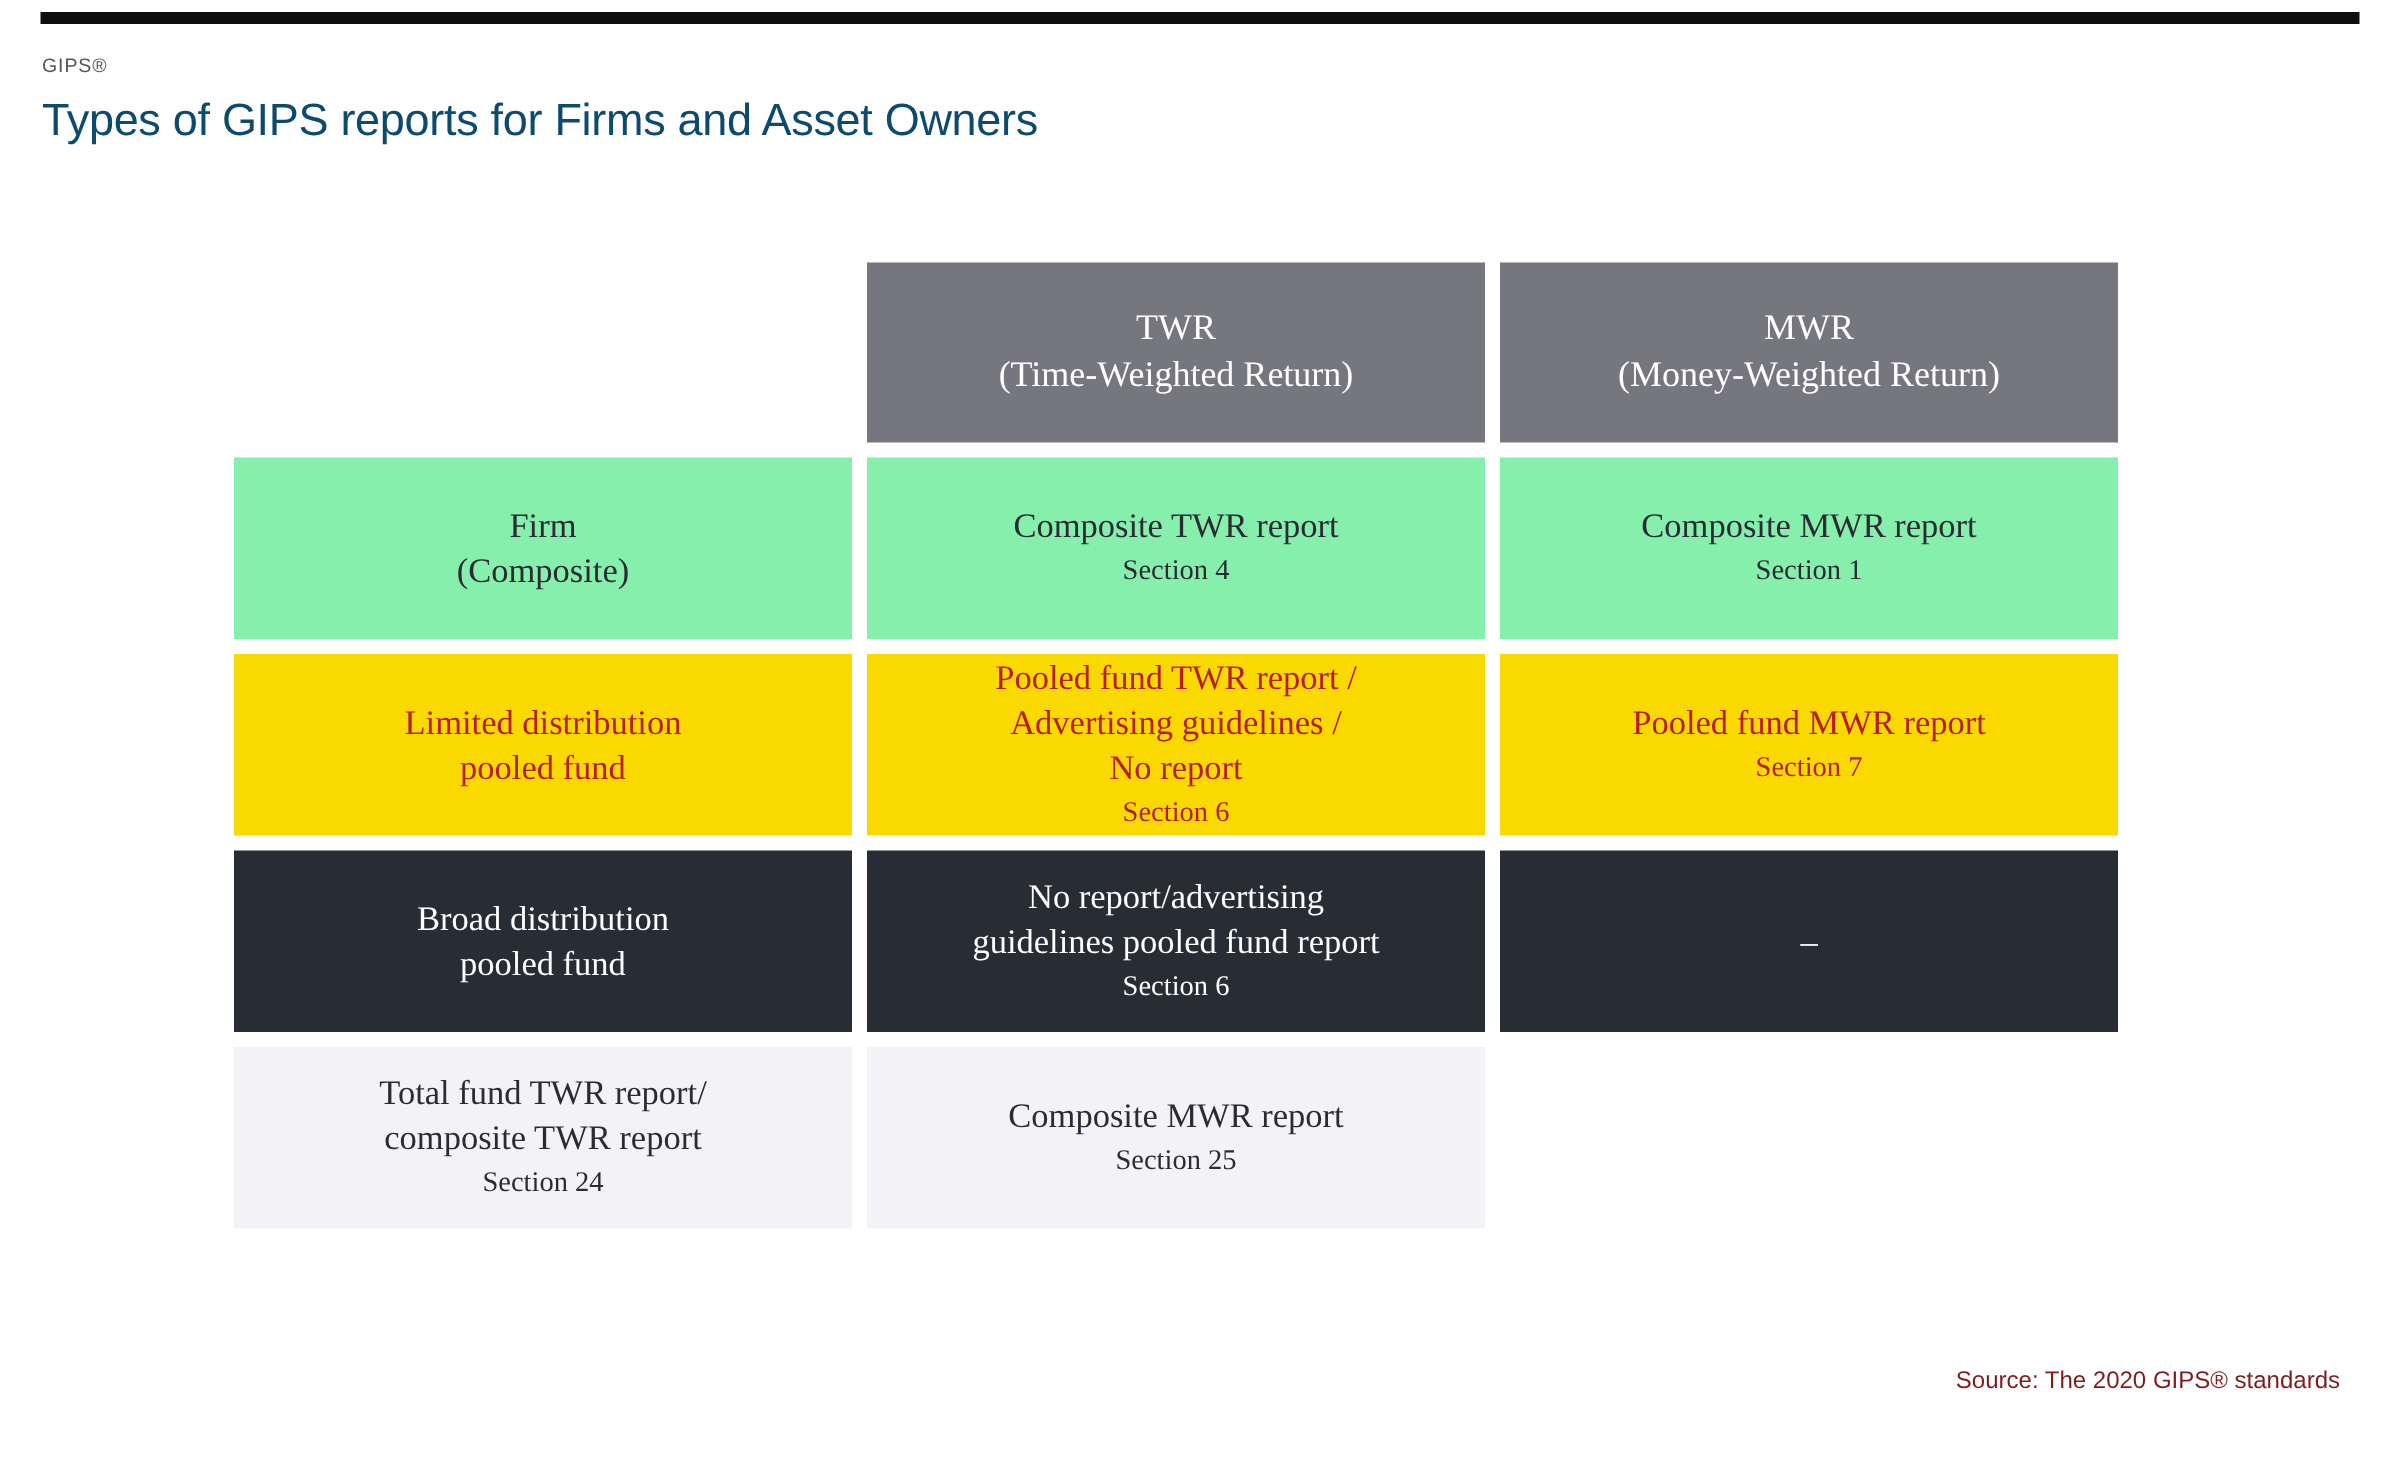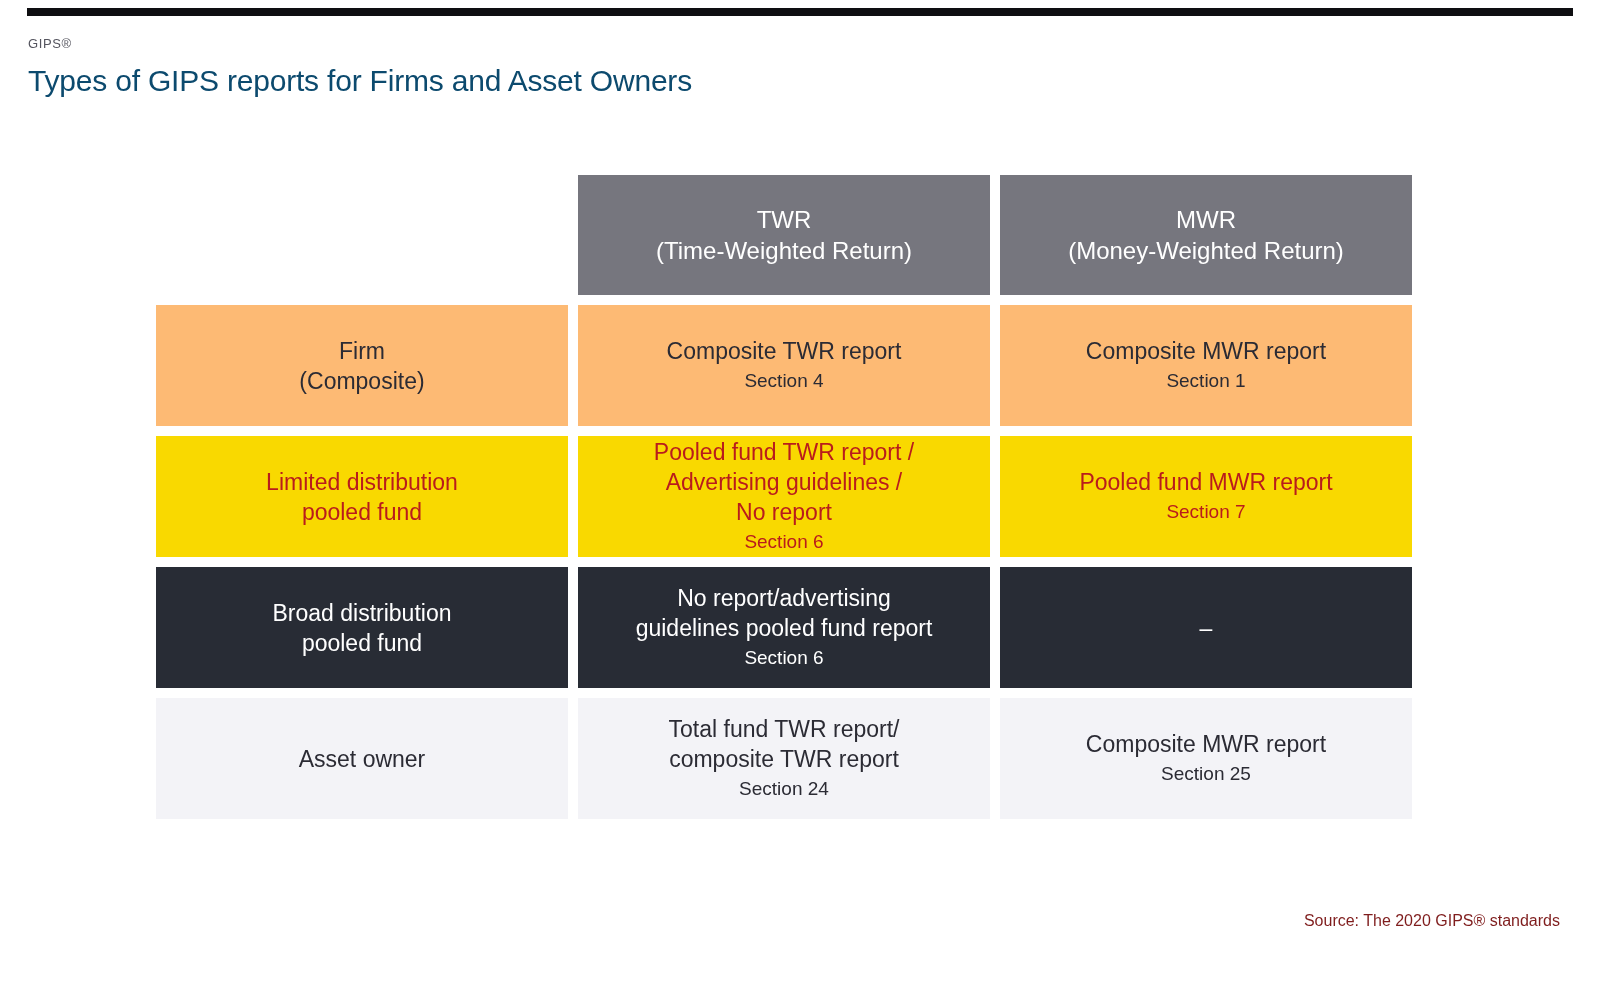--- a/index.html
+++ b/index.html
@@ -46,28 +46,29 @@
   .cell {
     display: flex;
     flex-direction: column;
     align-items: center;
     justify-content: center;
     text-align: center;
     font-size: 23px;
     line-height: 30px;
     padding: 20px 14px;
     box-sizing: border-box;
+    font-family: Liberation Serif, serif;
   }
   .cell .main { white-space: pre-line; }
   .cell .section { font-size: 19px; line-height: 30px; }
   .cell .section:empty { display: none; }
 
   .cell.empty { background: transparent; }
   .cell.colhead { background: #76767e; color: #ffffff; font-size: 24px; line-height: 31px; }
-  .cell.gray   { background: #fdba74; color: #2b2b34; }
+  .cell.gray   { background: #86efac; color: #2b2b34; }
   .cell.yellow { background: #f9d900; color: #b91c1c; }
   .cell.dark   { background: #282c35; color: #ffffff; }
   .cell.light  { background: #f3f3f7; color: #2b2b34; }
 
   .source-note {
     position: absolute;
     right: 40px; top: 912px;
     font-size: 16px;
     color: #7f1d1d;
   }
@@ -130,23 +131,20 @@
     <div class="main">No report/advertising
 guidelines pooled fund report</div>
     <div class="section">Section 6</div>
   </div>
   <div class="cell dark">
     <div class="main">–</div>
 
   </div>
 
   <div class="cell light">
-    <div class="main">Asset owner</div>
-  </div>
-  <div class="cell light">
     <div class="main">Total fund TWR report/
 composite TWR report</div>
     <div class="section">Section 24</div>
   </div>
   <div class="cell light">
     <div class="main">Composite MWR report</div>
     <div class="section">Section 25</div>
   </div>
 
 </div>

